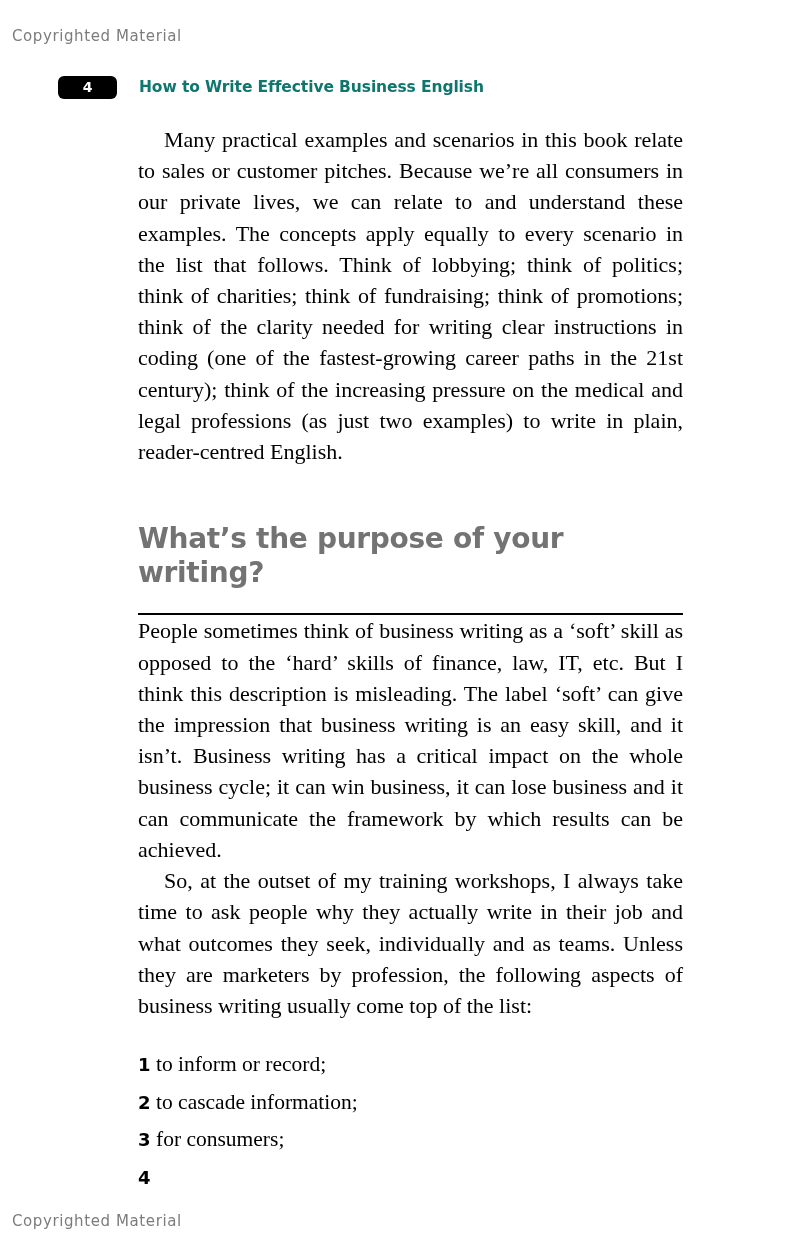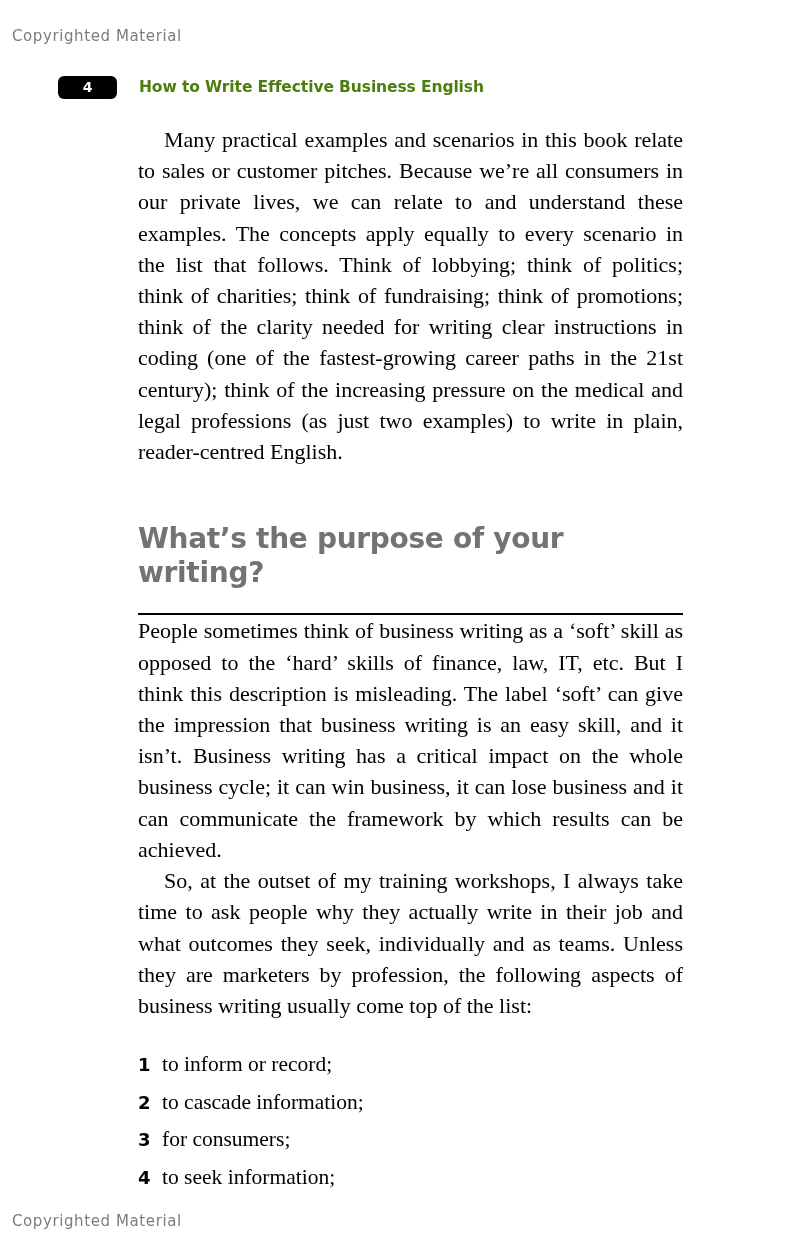--- a/index.html
+++ b/index.html
@@ -53,21 +53,21 @@
     font-weight: bold;
     font-size: 14px;
     flex: none;
   }
   .running-title {
     margin-left: 22px;
     font-family: "DejaVu Sans", "Liberation Sans", sans-serif;
     font-weight: bold;
     font-size: 15.5px;
     letter-spacing: -0.1px;
-    color: #4d7c0f;
+    color: #0f766e;
     white-space: nowrap;
   }
 
   
   .content {
     position: absolute;
     left: 138px;
     top: 124px;
     width: 545px;
   }
@@ -112,21 +112,21 @@
     line-height: 25px;
   }
   ol.numbered li .num {
     font-family: "DejaVu Sans", "Liberation Sans", sans-serif;
     font-weight: bold;
     font-size: 18px;
     width: 18px;
     flex: none;
   }
   ol.numbered li .item-text {
-    margin-left: 6px;
+    margin-left: 0;
   }
 </style>
 </head>
 <body>
 
 <div class="page">
 
   <div class="watermark watermark-top">Copyrighted Material</div>
 
   <div class="running-head">
@@ -153,21 +153,20 @@
       <li>
         <span class="num">2</span>
         <span class="item-text">to cascade information;</span>
       </li>
       <li>
         <span class="num">3</span>
         <span class="item-text">for consumers;</span>
       </li>
       <li>
         <span class="num">4</span>
-        <span class="item-text">to seek information;</span>
       </li>
     </ol>
 
   </div>
 
   <div class="watermark watermark-bottom">Copyrighted Material</div>
 
 </div>
 
 </body></html>

